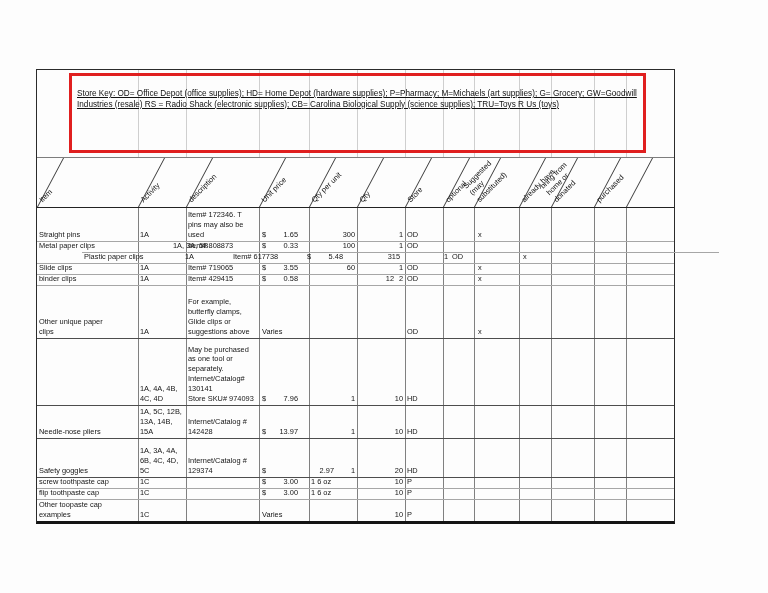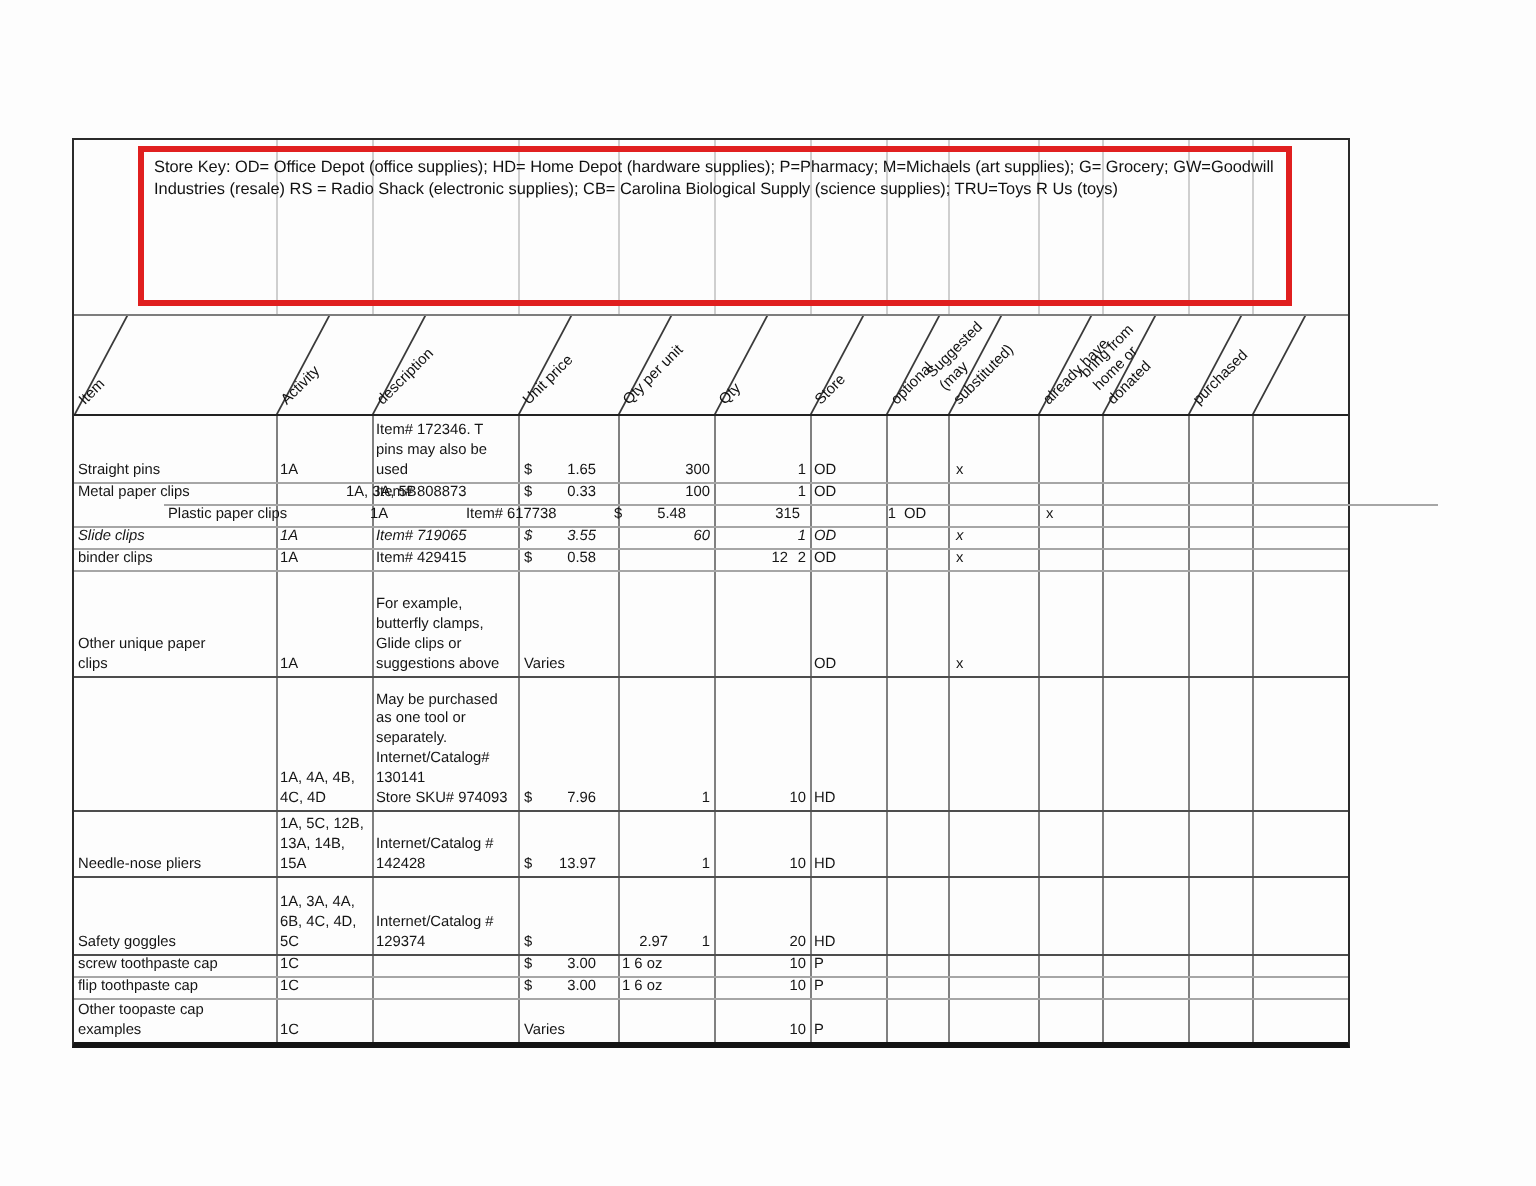--- a/index.html
+++ b/index.html
@@ -17,21 +17,21 @@
         transform-origin:50% 100%;transform:skewX(-28deg);}
   .hlabel{position:absolute;font-size:7.5px;line-height:9.3px;white-space:pre-line;
           transform-origin:0 100%;transform:rotate(-45deg);color:#111;}
   .row{position:absolute;left:0;width:637px;box-sizing:border-box;}
   .cell{position:absolute;bottom:1px;font-size:7.4px;line-height:9.9px;
         white-space:pre-line;color:#151515;}
   #redbox{position:absolute;left:32px;top:3px;width:577px;height:80px;
           border:3px solid #e01f1f;box-sizing:border-box;background:transparent;
           padding:3px 5px;z-index:3;}
   #redbox p{margin:0;font-size:8.2px;line-height:10.6px;color:#111;}
-  #redbox p.second{margin-top:0;}
+  #redbox p.second{margin-top:10px;text-decoration:underline;}
 </style>
 </head>
 <body>
 
 <div id="page">
   <div id="sheet">
     <div id="textband">
       <div id="redbox" style="border-color: rgb(224, 31, 31);">
         <p class="second">Store Key: OD= Office Depot (office supplies); HD= Home Depot (hardware supplies); P=Pharmacy; M=Michaels (art supplies); G= Grocery; GW=Goodwill Industries (resale) RS = Radio Shack (electronic supplies); CB= Carolina Biological Supply (science supplies); TRU=Toys R Us (toys)</p>
       </div>
@@ -119,21 +119,21 @@
           <div class="cell" style="left: 2px; width: 97px; text-align: left;">Plastic paper clips</div>
           <div class="cell" style="left: 103px; width: 44px; text-align: left;">1A</div>
           <div class="cell" style="left: 151px; width: 69px; text-align: left;">Item# 617738</div>
           <div class="cell" style="left: 225px; width: 17px; text-align: left;">$</div>
           <div class="cell" style="left: 224px; width: 37px; text-align: right;">5.48</div>
           <div class="cell" style="left: 274px; width: 44px; text-align: right;">315</div>
           <div class="cell" style="left: 322px; width: 44px; text-align: right;">1</div>
           <div class="cell" style="left: 370px; width: 34px; text-align: left;">OD</div>
           <div class="cell" style="left: 441px; width: 39px; text-align: left;">x</div>
         </div>
-        <div class="row" style="top: 55px; height: 11px; border-top: 1px solid rgb(166, 166, 166); font-style: italic;">
+        <div class="row" style="top: 55px; height: 11px; border-top: 1px solid rgb(166, 166, 166);">
           <div class="cell" style="left: 2px; width: 97px; text-align: left;">Slide clips</div>
           <div class="cell" style="left: 103px; width: 44px; text-align: left;">1A</div>
           <div class="cell" style="left: 151px; width: 69px; text-align: left;">Item# 719065</div>
           <div class="cell" style="left: 225px; width: 17px; text-align: left;">$</div>
           <div class="cell" style="left: 224px; width: 37px; text-align: right;">3.55</div>
           <div class="cell" style="left: 274px; width: 44px; text-align: right;">60</div>
           <div class="cell" style="left: 322px; width: 44px; text-align: right;">1</div>
           <div class="cell" style="left: 370px; width: 34px; text-align: left;">OD</div>
           <div class="cell" style="left: 441px; width: 39px; text-align: left;">x</div>
         </div>

